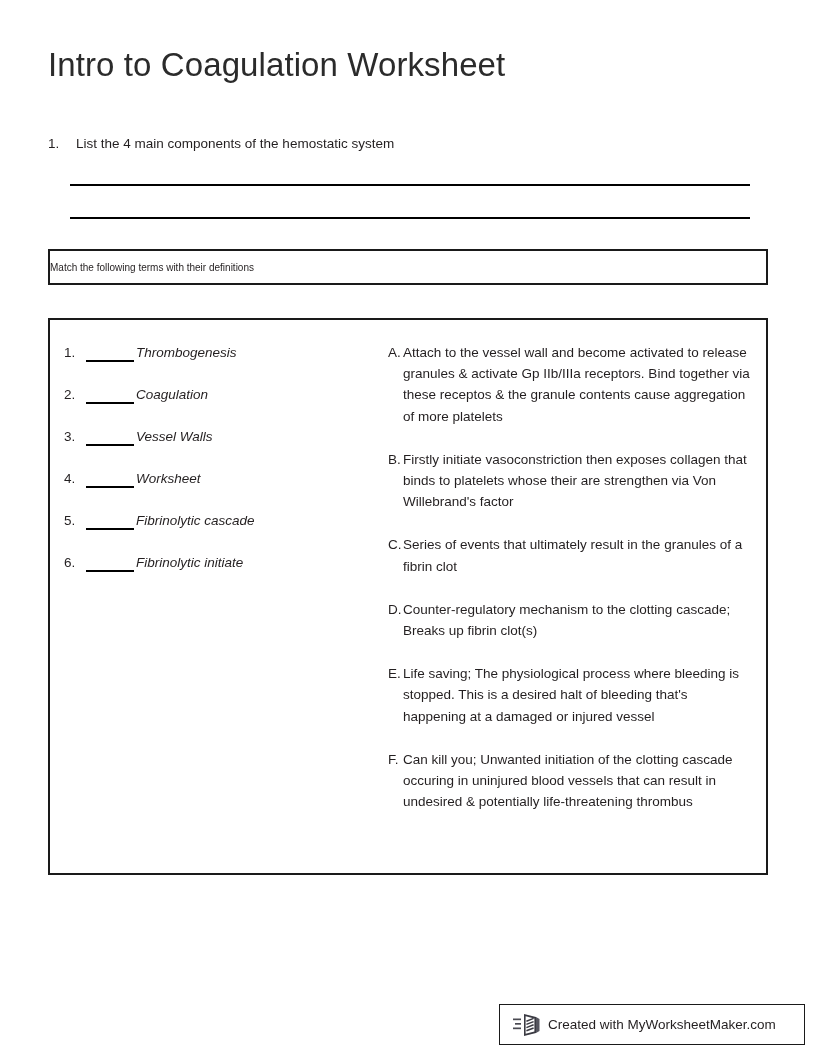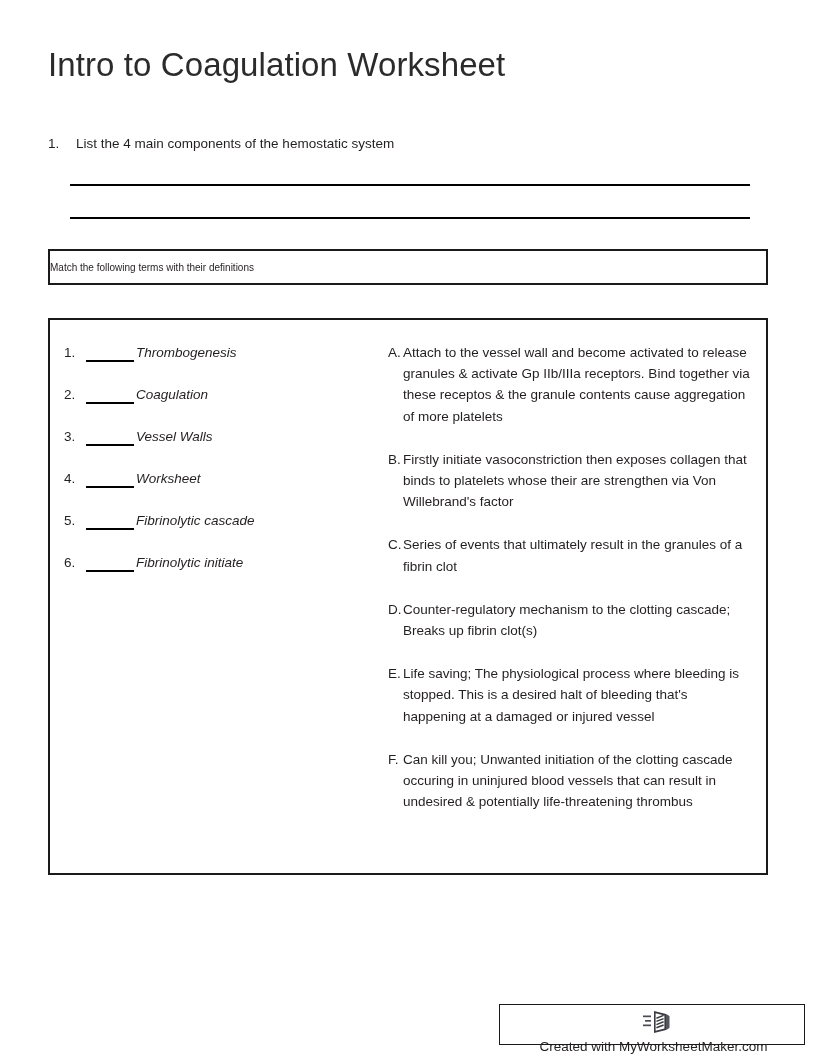--- a/index.html
+++ b/index.html
@@ -155,21 +155,20 @@
     position: absolute;
     left: 499px;
     top: 1004px;
     width: 306px;
     height: 41px;
     box-sizing: border-box;
     border: 1px solid #1a1a1a;
     background: #ffffff;
     display: flex;
     align-items: center;
-    flex-direction: column;
   }
   .footer-badge .logo {
     flex: 0 0 34px;
     width: 34px;
     height: 28px;
     margin-left: 11px;
     display: flex;
     align-items: center;
     justify-content: center;
   }

